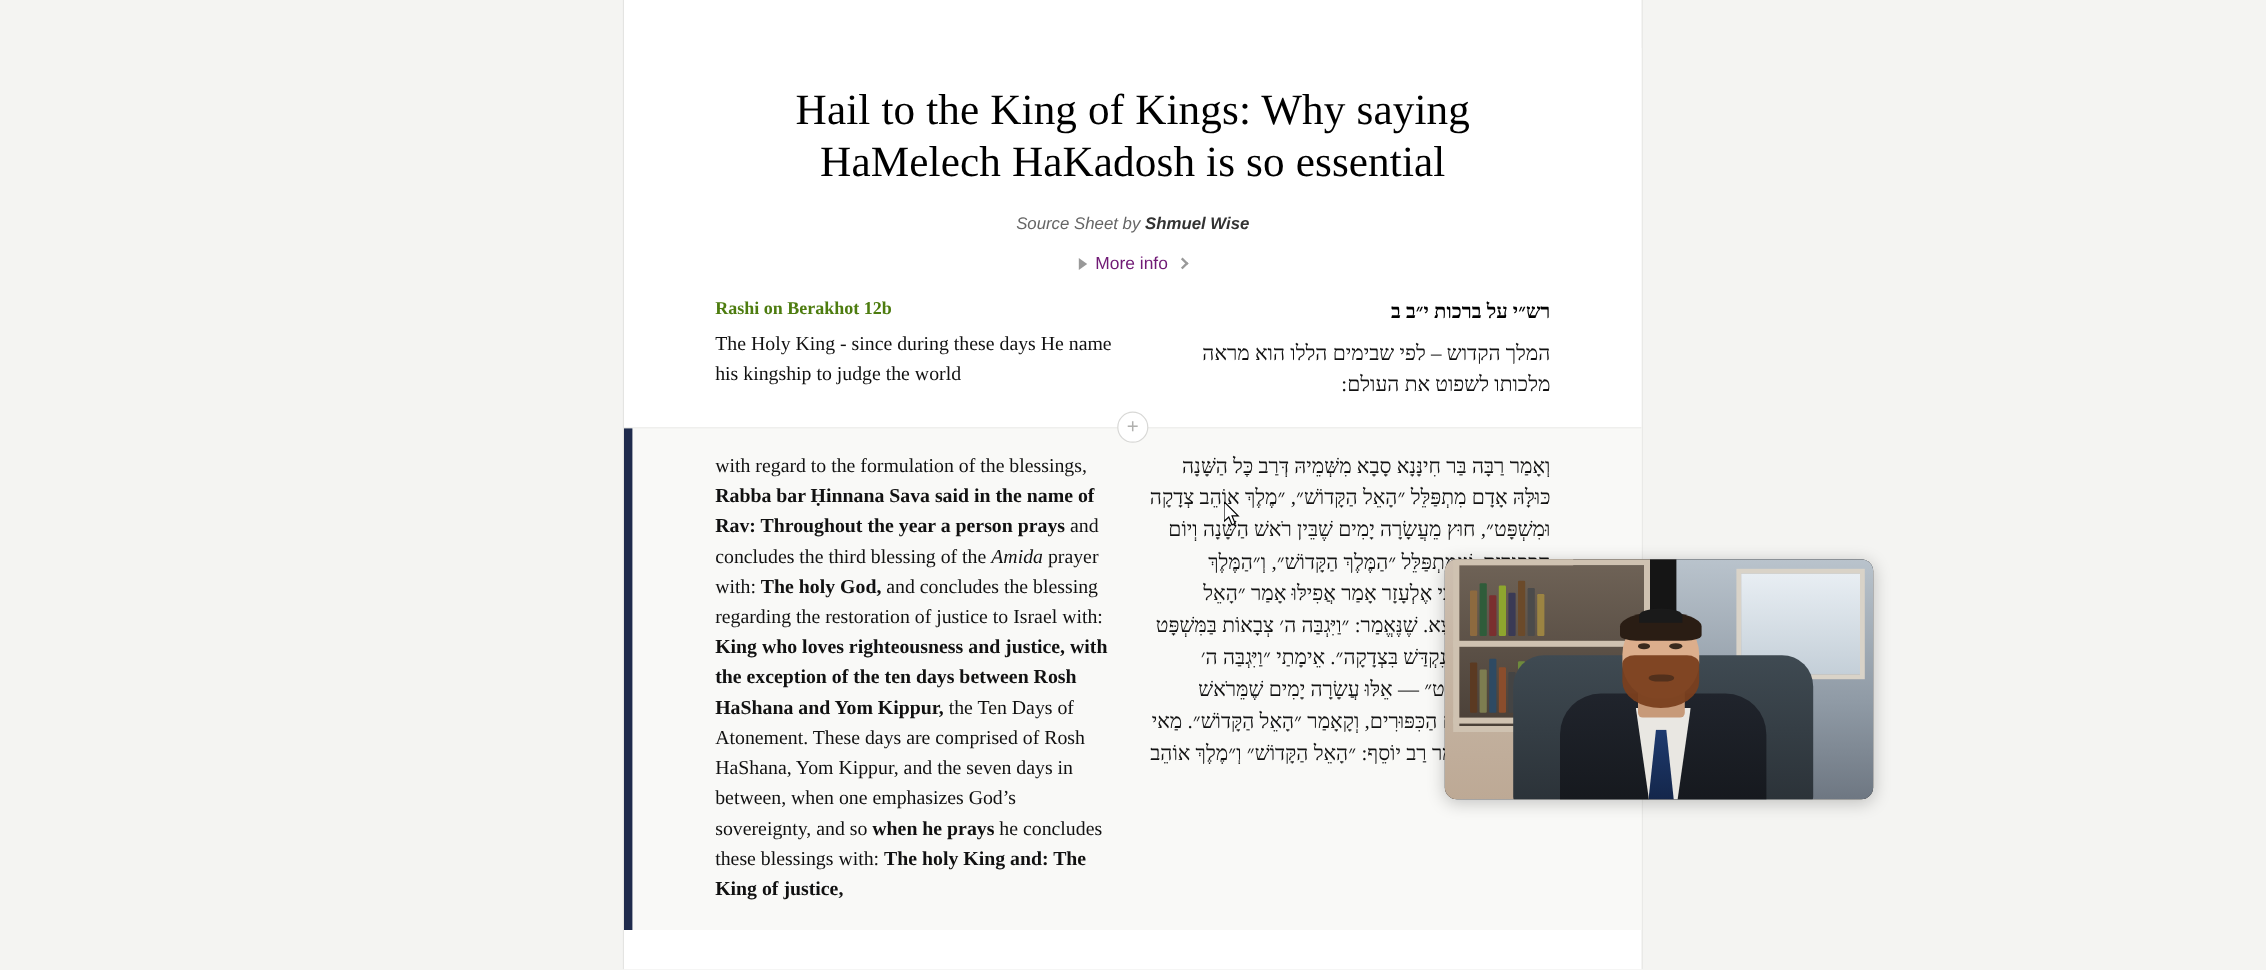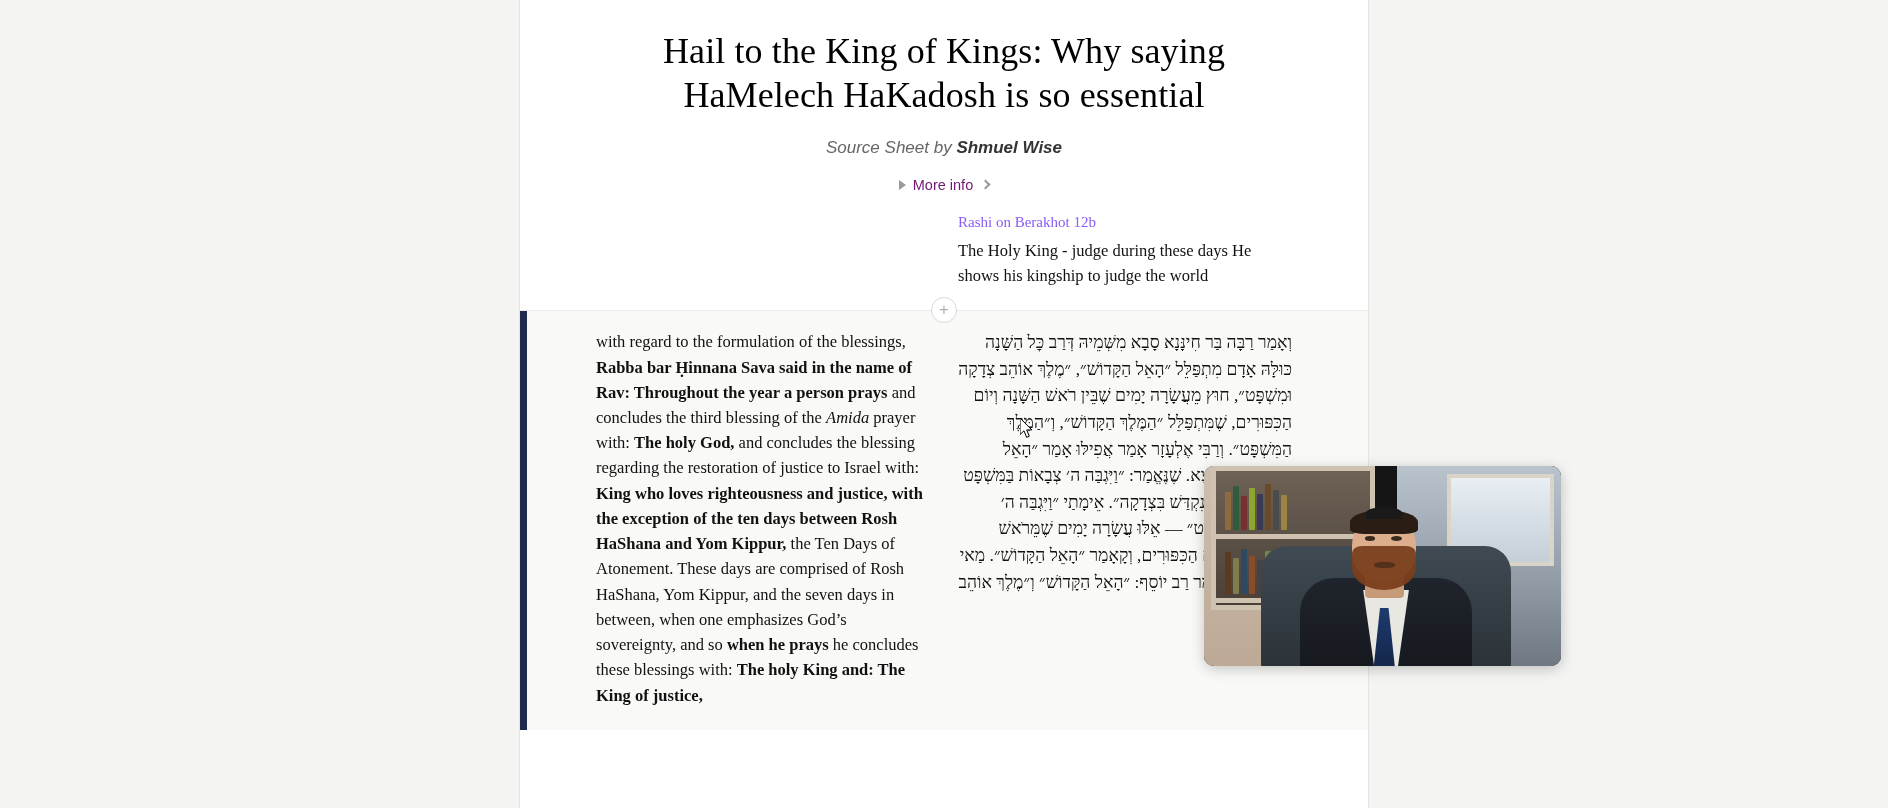--- a/index.html
+++ b/index.html
@@ -30,37 +30,38 @@
     background: #ffffff;
     border-left: 1px solid #e4e4e2;
     border-right: 1px solid #e4e4e2;
     overflow: hidden;
   }
 
   
   .sheet-header {
     padding: 30px 40px 0 40px;
     background: #ffffff;
+    margin-top: 40px;
   }
   .sheet-title {
     font-family: "Liberation Serif", serif;
     font-size: 36px;
     line-height: 1.22;
     font-weight: 400;
     color: #000000;
     text-align: center;
     letter-spacing: 0.1px;
     margin: 0 auto;
     max-width: 720px;
   }
   .sheet-byline {
     margin-top: 20px;
     text-align: center;
     font-family: "Liberation Sans", sans-serif;
-    font-size: 17px;
+    font-size: 14px;
     font-style: italic;
     color: #666666;
   }
   .sheet-byline .author {
     color: #333333;
     font-weight: 700;
     font-style: italic;
   }
   .more-info-row {
     margin-top: 18px;
@@ -137,22 +138,22 @@
     color: #111111;
   }
 
   .col-en {
     direction: ltr;
     text-align: left;
     font-family: "Liberation Serif", serif;
   }
   .en-ref {
     font-size: 15px;
-    font-weight: 400;
-    color: #8b5cf6;
+    font-weight: 700;
+    color: #4d7c0f;
     margin-bottom: 5px;
     line-height: 1.4;
   }
   .en-body {
     font-size: 16.5px;
     line-height: 1.53;
     color: #111111;
   }
   .en-body b { font-weight: 700; }
   .en-body i { }
@@ -297,23 +298,27 @@
       <div class="more-info-row">
         <span class="more-info">
           <span class="tri-icon"></span>
           <span>More info</span>
           <span class="chev-icon"></span>
         </span>
       </div>
     </div>
 
     <div class="source-block">
+      <div class="col col-he">
+        <div class="he-ref">רש״י על ברכות י״ב ב</div>
+        <div class="he-body">המלך הקדוש – לפי שבימים הללו הוא מראה מלכותו לשפוט את העולם:</div>
+      </div>
       <div class="col col-en">
         <div class="en-ref">Rashi on Berakhot 12b</div>
-        <div class="en-body">The Holy King - judge during these days He shows his kingship to judge the world</div>
+        <div class="en-body">The Holy King - since during these days He name his kingship to judge the world</div>
       </div>
     </div>
 
     <div class="add-divider">
       <div class="add-btn">+</div>
     </div>
 
     <div class="source-block shaded">
       <div class="selected-bar"></div>
       <div class="col col-he">

